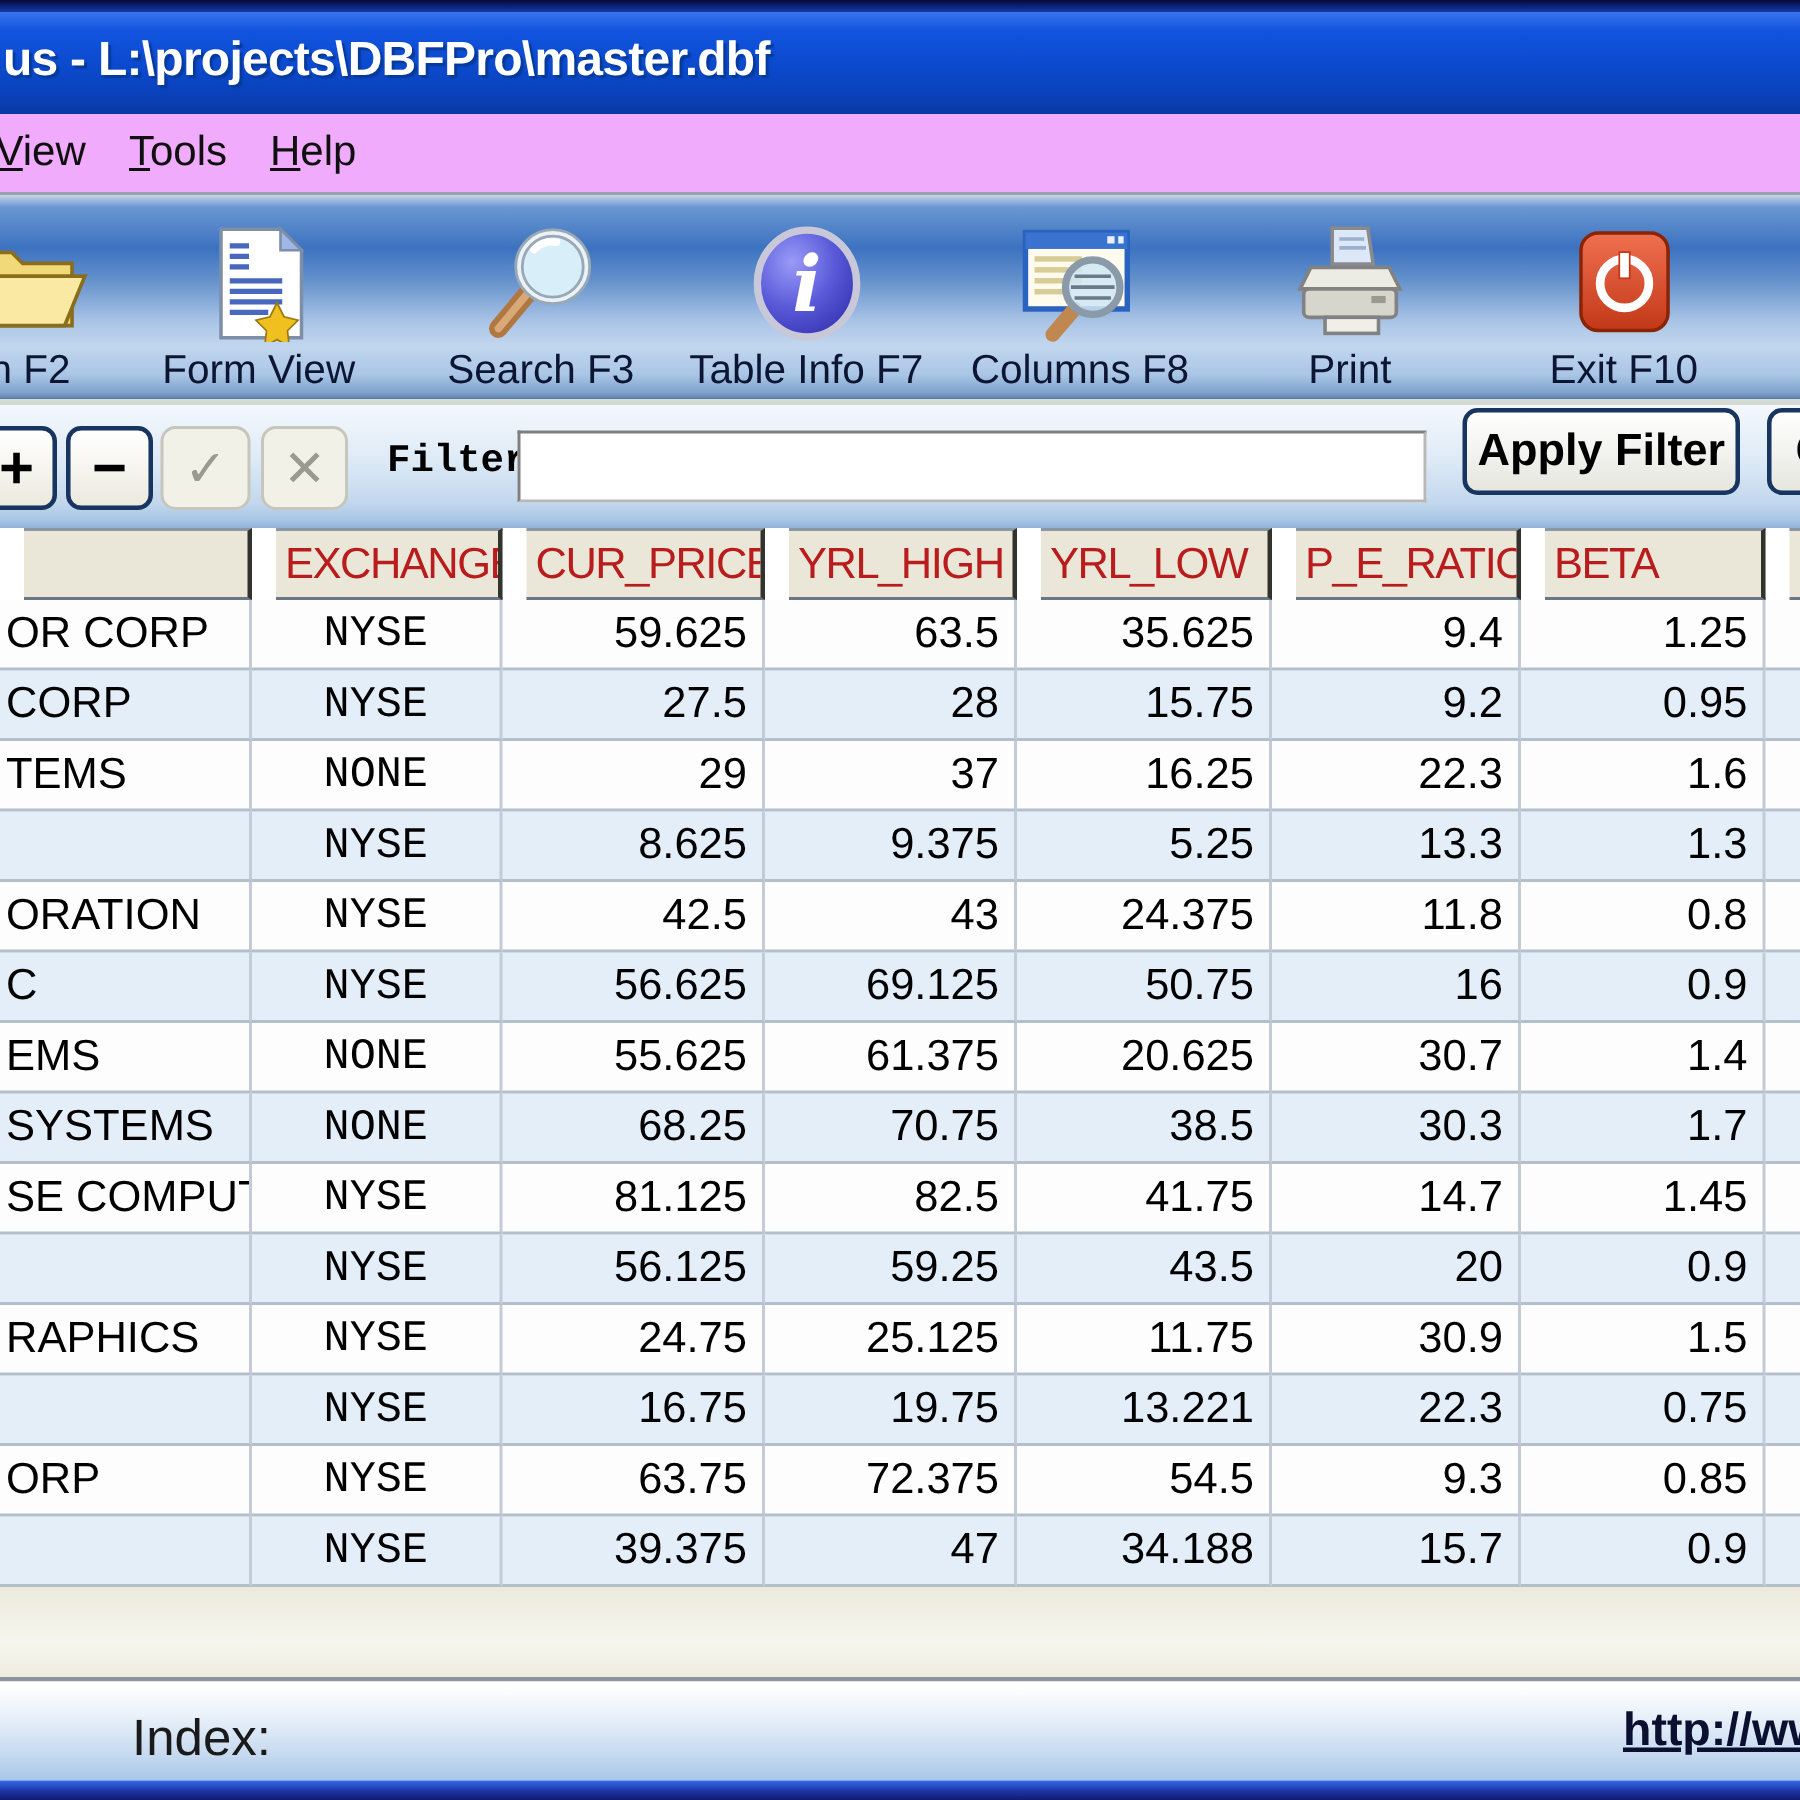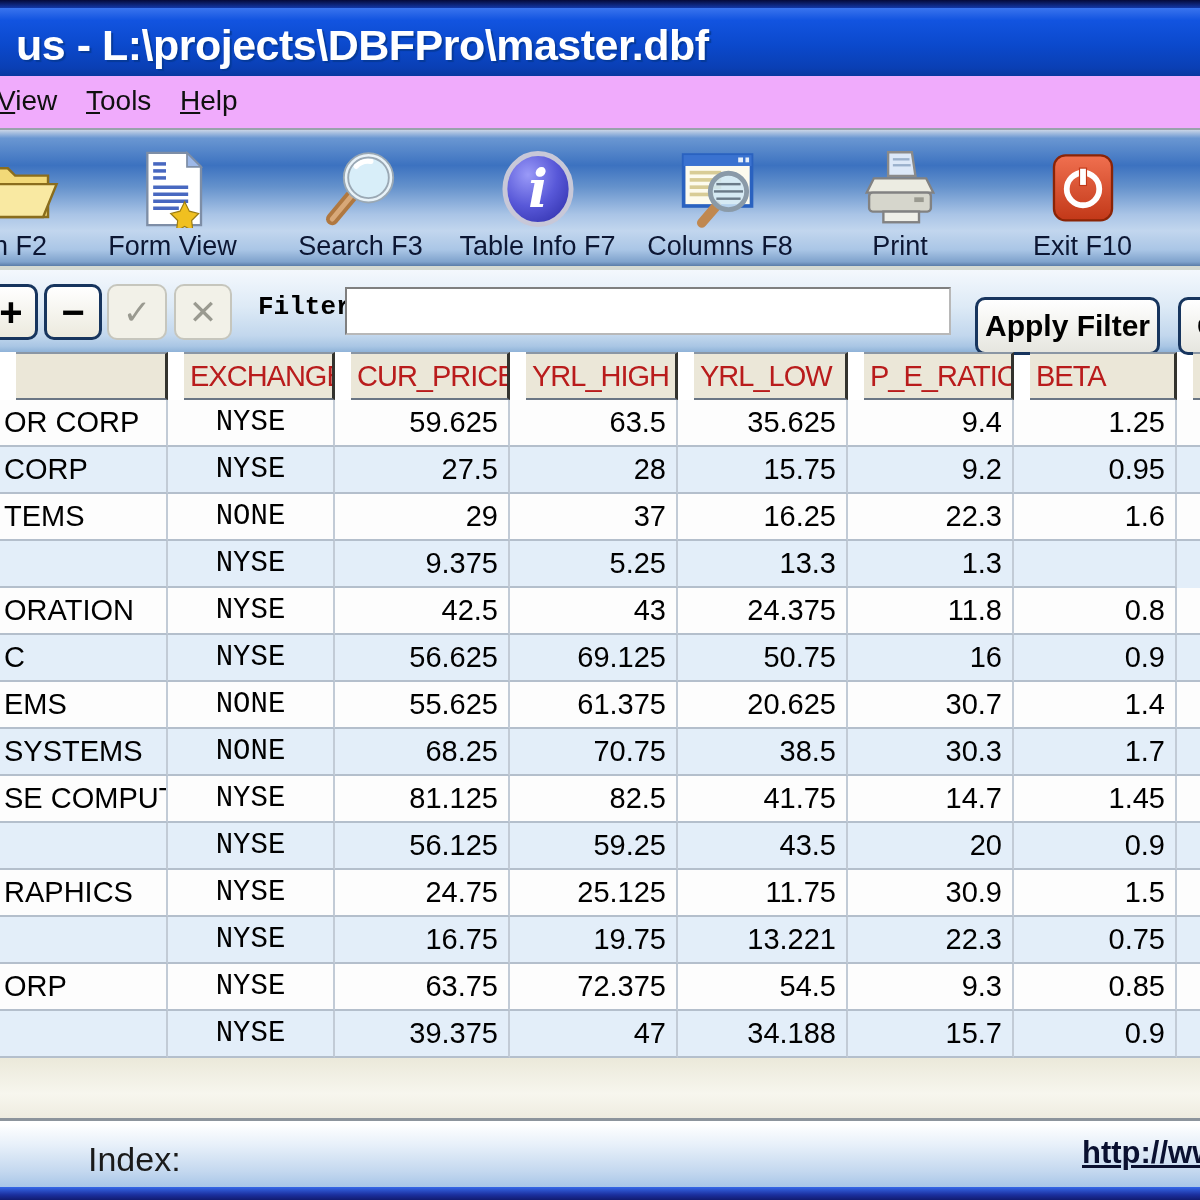--- a/index.html
+++ b/index.html
@@ -4,21 +4,21 @@
 <style>
   html,body{margin:0;padding:0;background:#ffffff;}
   #screen{position:relative;width:1200px;height:1200px;overflow:hidden;
           background:#fff;font-family:"Liberation Sans",sans-serif;}
 
   
   .top-edge{position:absolute;top:0;left:0;right:0;height:8px;
             background:linear-gradient(#050a3a,#1238a8);}
   .titlebar{position:absolute;top:8px;left:0;right:0;height:68px;
             background:linear-gradient(#3a74ee 0%,#1254e0 18%,#0b49cc 55%,#0a3fb4 88%,#0838a0 100%);}
-  .title-text{position:absolute;left:16px;top:13px;font-size:43px;font-weight:bold;
+  .title-text{position:absolute;left:2px;top:13px;font-size:32px;font-weight:bold;
               color:#fff;text-shadow:2px 2px 1px #063a9a;white-space:nowrap;letter-spacing:-0.5px;}
 
   .menubar{position:absolute;top:76px;left:0;right:0;height:52px;background:#f0abfc;}
   .menu-item{position:absolute;top:9px;display:inline-block;font-size:28px;color:#101010;
              white-space:nowrap;cursor:default;}
   .menu-item::first-letter{text-decoration:underline;}
   .menubar-sep{position:absolute;top:128px;left:0;right:0;height:2px;background:#98a2ac;}
 
   
   .toolbar{position:absolute;top:130px;left:0;right:0;height:136px;
@@ -35,21 +35,21 @@
              background:linear-gradient(#f4f8fd 0%,#ddeaf6 45%,#c2d7ed 80%,#a9c6e4 93%,#8fb2d8 100%);}
   .fbtn{position:absolute;top:14px;height:56px;box-sizing:border-box;border-radius:10px;
         display:flex;align-items:center;justify-content:center;}
   .fbtn.enabled{border:3px solid #17355e;background:linear-gradient(#ffffff,#eceade);
                 font-size:40px;font-weight:bold;color:#000;}
   .fbtn.disabled{border:2px solid #c6c6bd;background:#f2f1e8;font-size:34px;color:#9a9a90;}
   .filter-label{position:absolute;left:258px;top:22px;font-size:26px;font-weight:bold;color:#000;font-family:Liberation Mono, monospace;}
   .filter-input{position:absolute;left:345px;top:17px;width:606px;height:48px;box-sizing:border-box;
                 border:2px solid #7f7f7f;border-bottom-color:#b8b8b8;border-right-color:#b8b8b8;
                 background:#fff;font-size:28px;font-family:"Liberation Sans",sans-serif;padding:0 8px;}
-  .big-btn{position:absolute;top:27px;height:58px;box-sizing:border-box;border-radius:10px;
+  .big-btn{position:absolute;top:2px;height:58px;box-sizing:border-box;border-radius:10px;
            border:3px solid #17355e;background:linear-gradient(#ffffff,#e6e6df);
            font-size:30px;font-weight:bold;color:#000;display:flex;align-items:center;}
 
   
   .grid{position:absolute;top:352px;left:0;width:1240px;}
   .grid-header{display:grid;grid-template-columns:168px 167px 175px 168px 170px 166px 163px 63px;
                height:48px;}
   .h-cell{background:#ebe7d8;border-right:3px solid #33332e;border-top:2px solid #8a96a4;
           border-bottom:2px solid #6a7684;box-sizing:border-box;font-size:29px;letter-spacing:-1px;
           display:flex;align-items:center;padding-left:6px;color:#b91c1c;white-space:nowrap;overflow:hidden;margin-left:16px;}
@@ -269,20 +269,21 @@
           <div class="cell num">29</div>
           <div class="cell num">37</div>
           <div class="cell num">16.25</div>
           <div class="cell num">22.3</div>
           <div class="cell num">1.6</div>
           <div class="cell"></div>
         </div>
         <div class="grid-row alt">
           <div class="cell name"></div>
           <div class="cell ctr">NYSE</div>
+          <div class="cell num">8.625</div>
           <div class="cell num">9.375</div>
           <div class="cell num">5.25</div>
           <div class="cell num">13.3</div>
           <div class="cell num">1.3</div>
           <div class="cell"></div>
         </div>
         <div class="grid-row">
           <div class="cell name">ORATION</div>
           <div class="cell ctr">NYSE</div>
           <div class="cell num">42.5</div>

